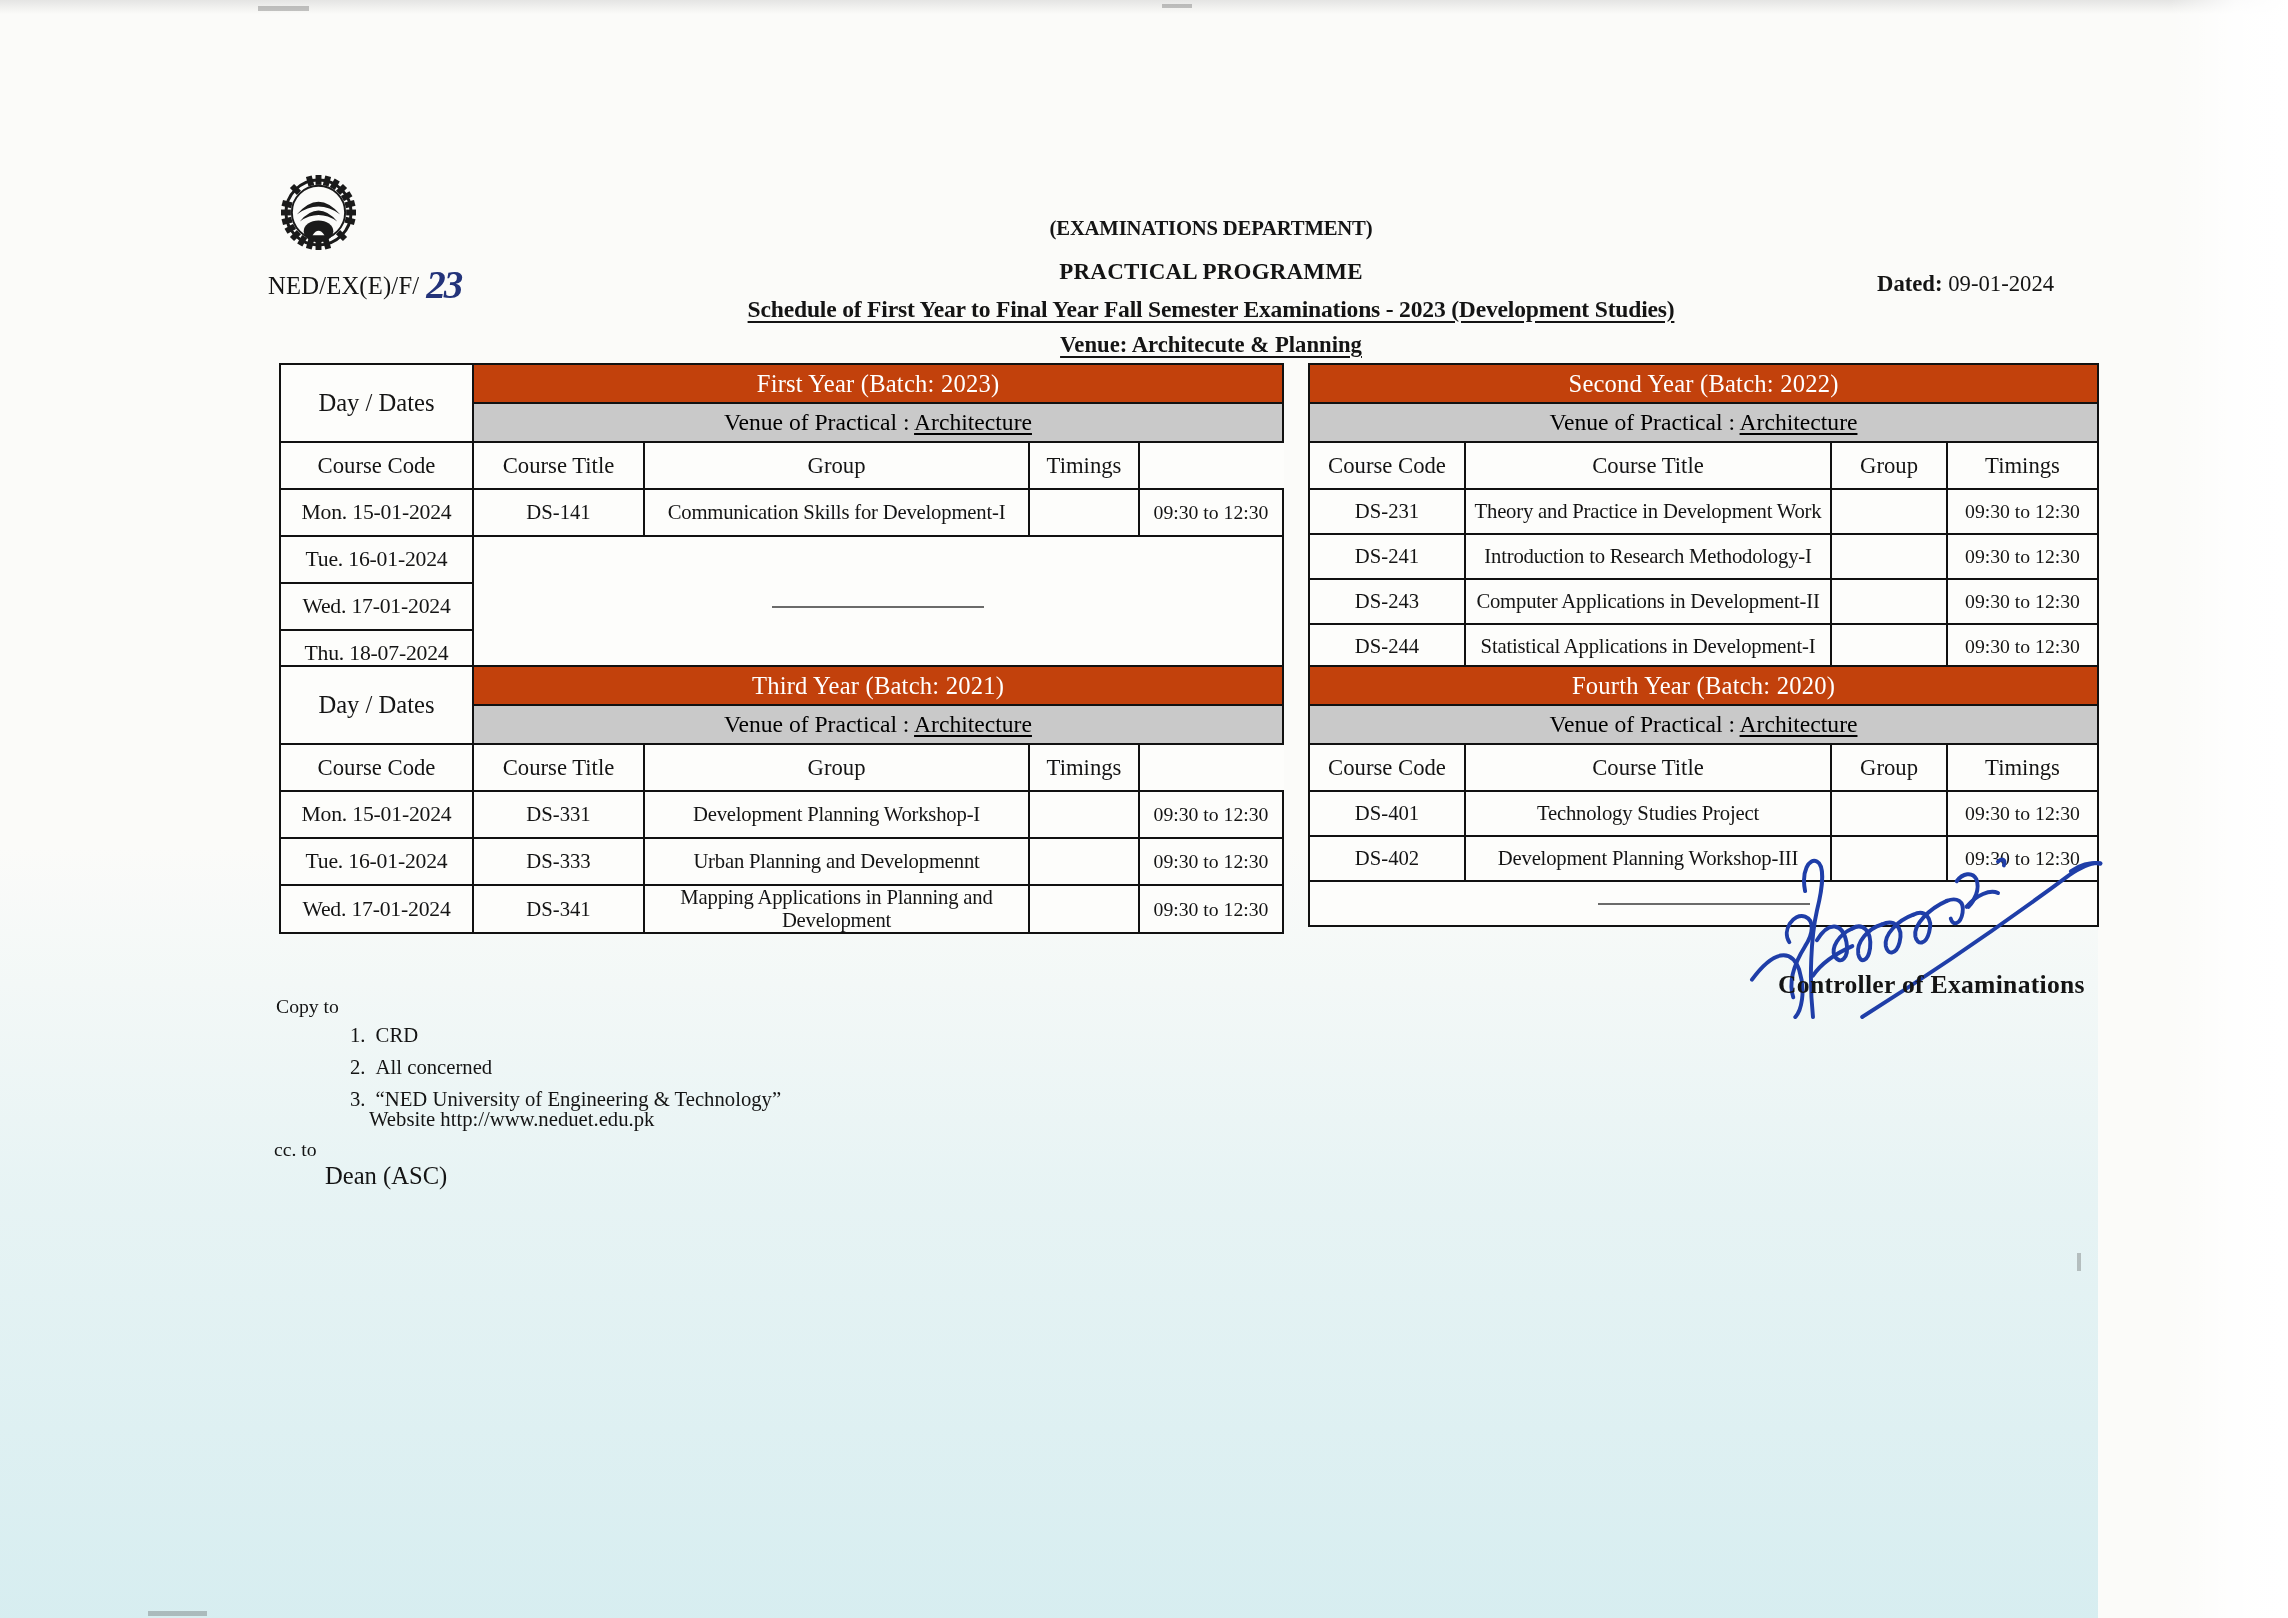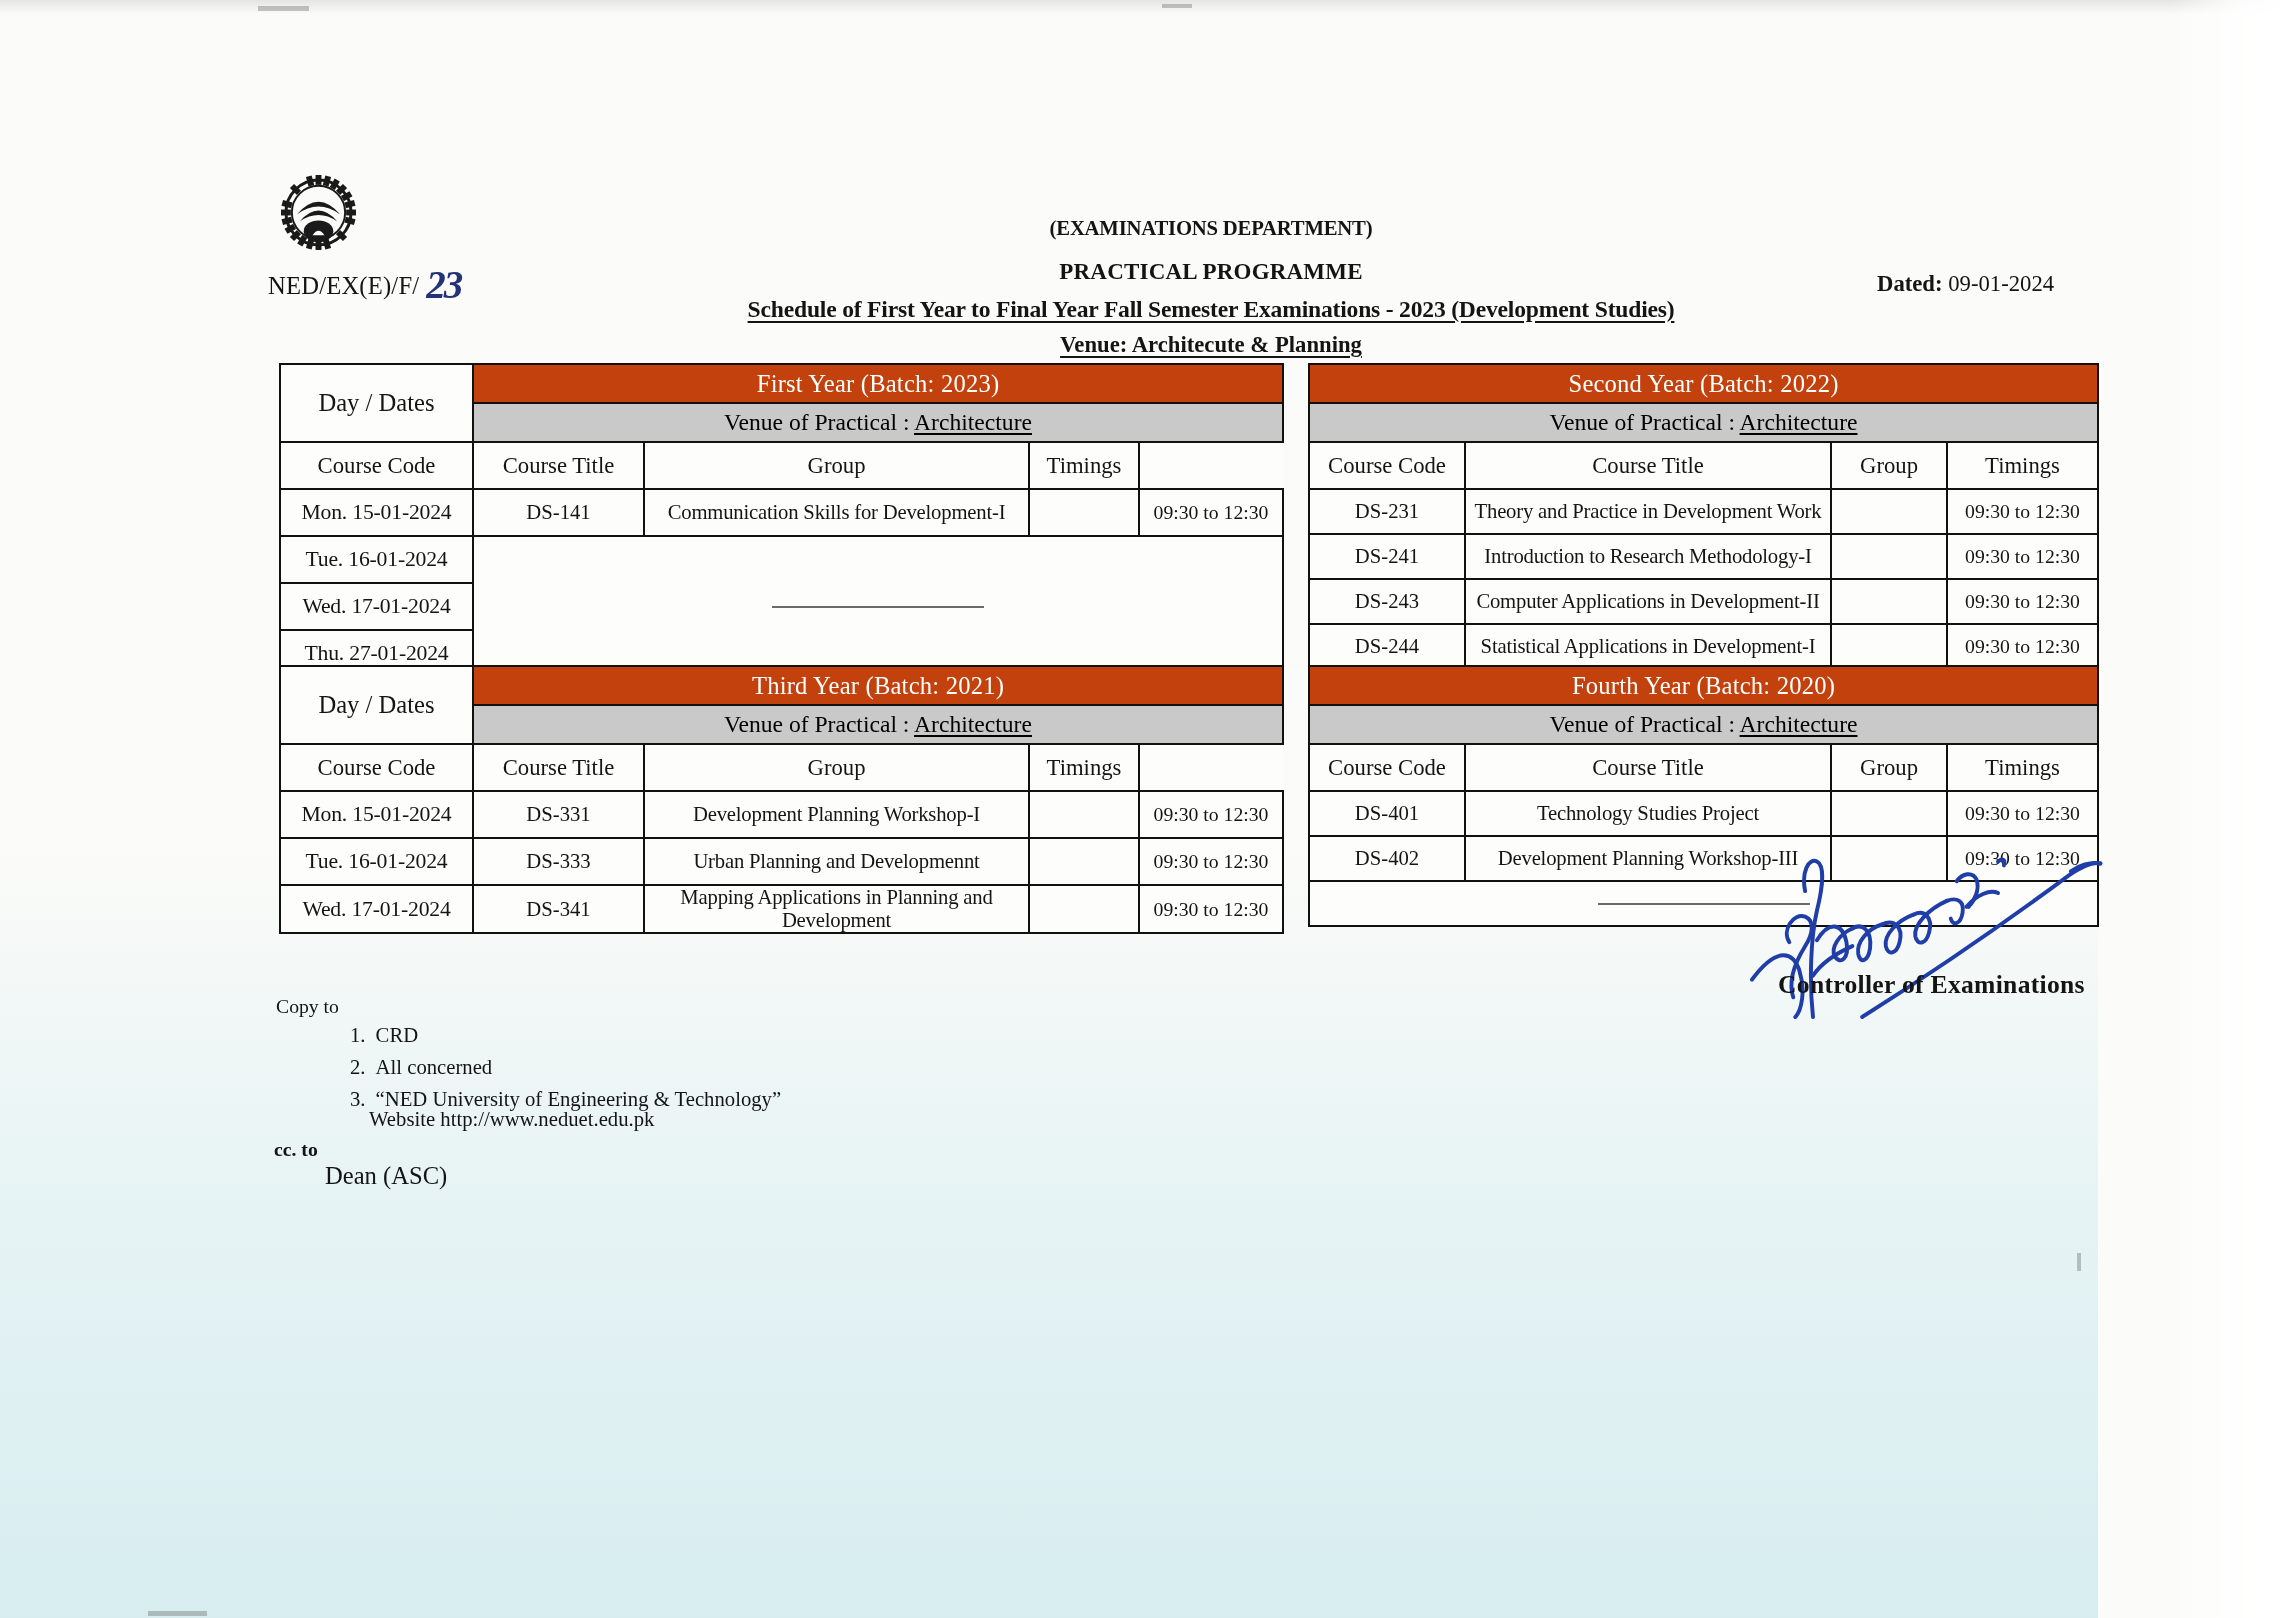--- a/index.html
+++ b/index.html
@@ -221,21 +221,20 @@
   .copy-list .num { display: inline-block; width: 25.6px; }
   .website {
     position: absolute;
     left: 369px; top: 1108px;
     font-size: 20.7px;
   }
   .cc-to {
     position: absolute;
     left: 274px; top: 1138px;
     font-size: 19.7px;
-    font-weight: bold;
   }
   .dean {
     position: absolute;
     left: 325px; top: 1162px;
     font-size: 24.6px;
   }
 </style>
 </head>
 <body>
 
@@ -345,21 +344,21 @@
       <tr class="row-h">
         <td class="daycell">Tue. 16-01-2024</td>
         <td colspan="4" rowspan="3" class="blank-area">
           <span class="strike-dash"></span>
         </td>
       </tr>
       <tr class="row-h">
         <td class="daycell">Wed. 17-01-2024</td>
       </tr>
       <tr class="row-h">
-        <td class="daycell">Thu. 27-01-2024</td>
+        <td class="daycell">Thu. 18-07-2024</td>
       </tr>
     </tbody>
   </table>
 
   <table class="tbl" id="tbl-right-top">
     <colgroup>
       <col style="width:156px">
         <col style="width:366px">
       <col style="width:116px">
         <col style="width:151px">

